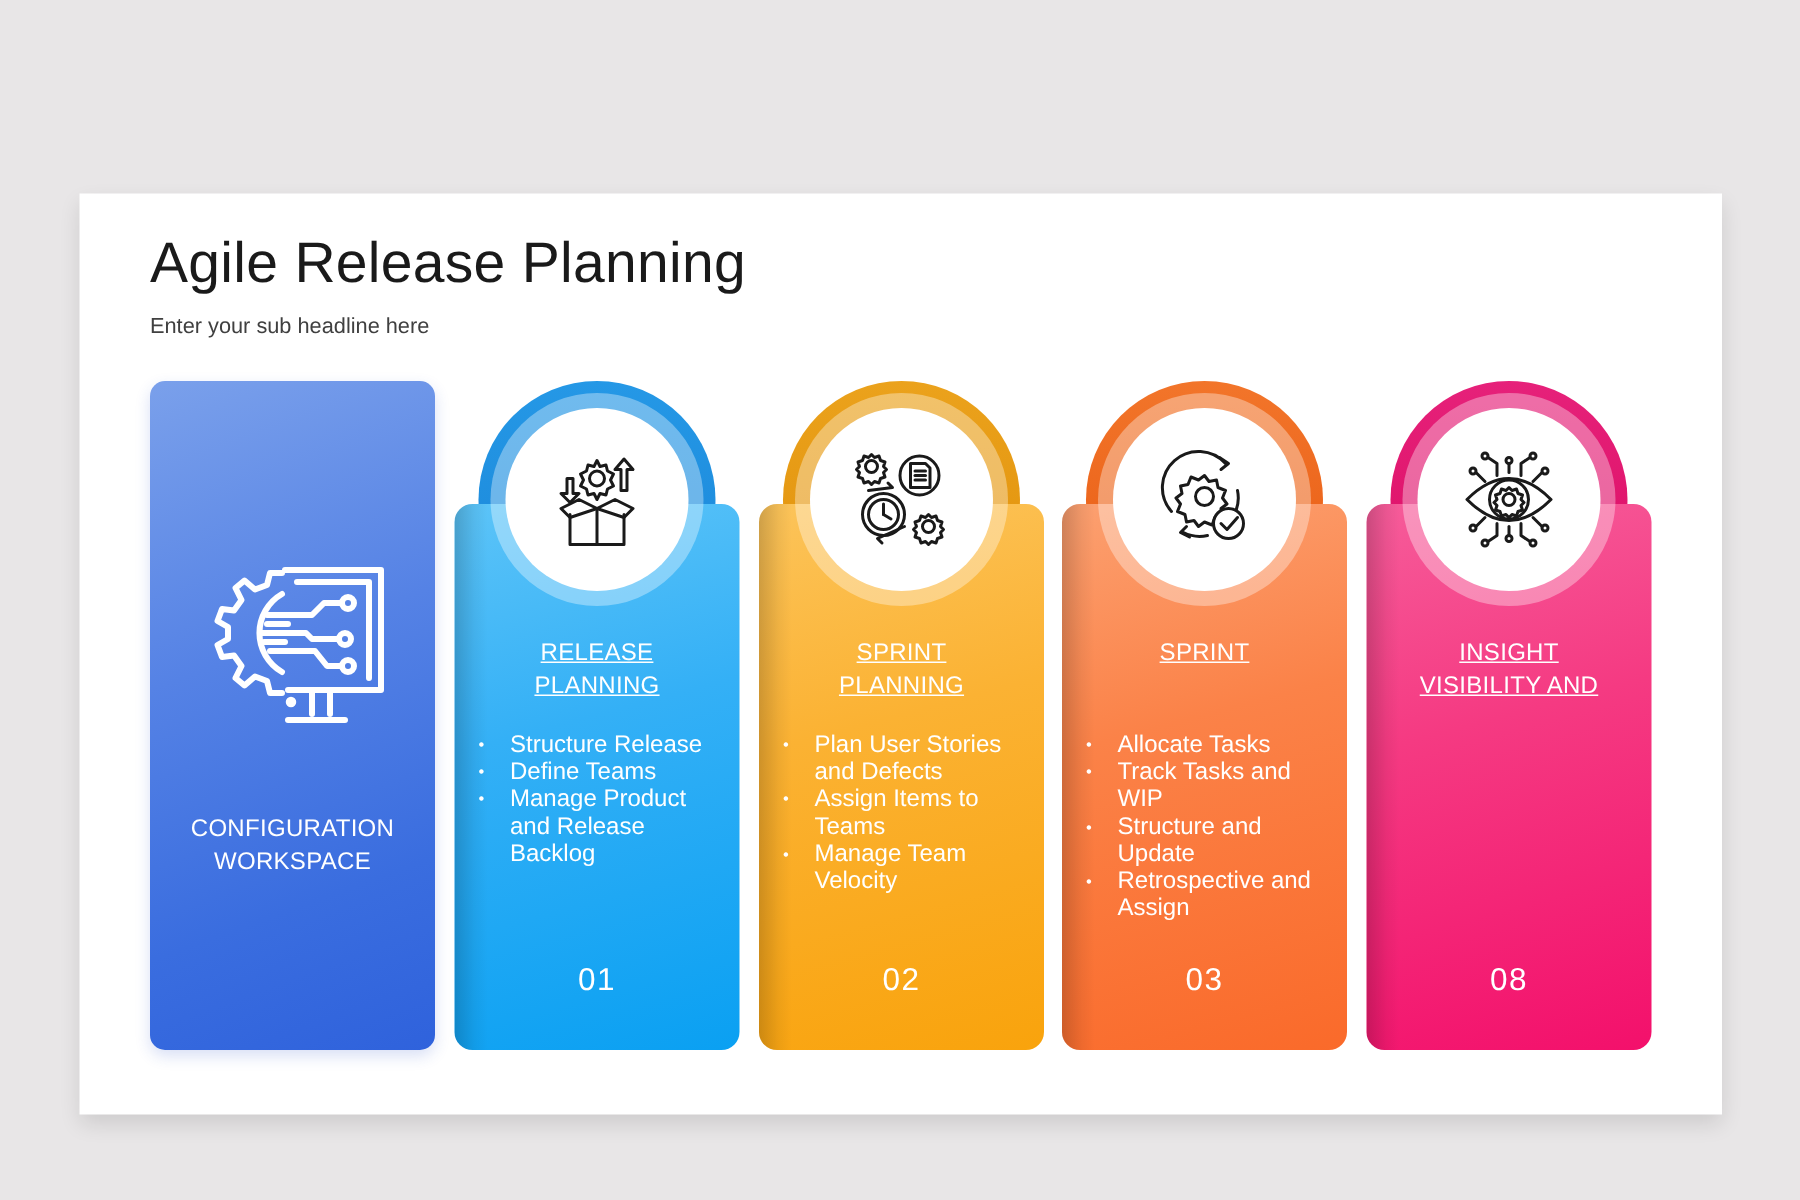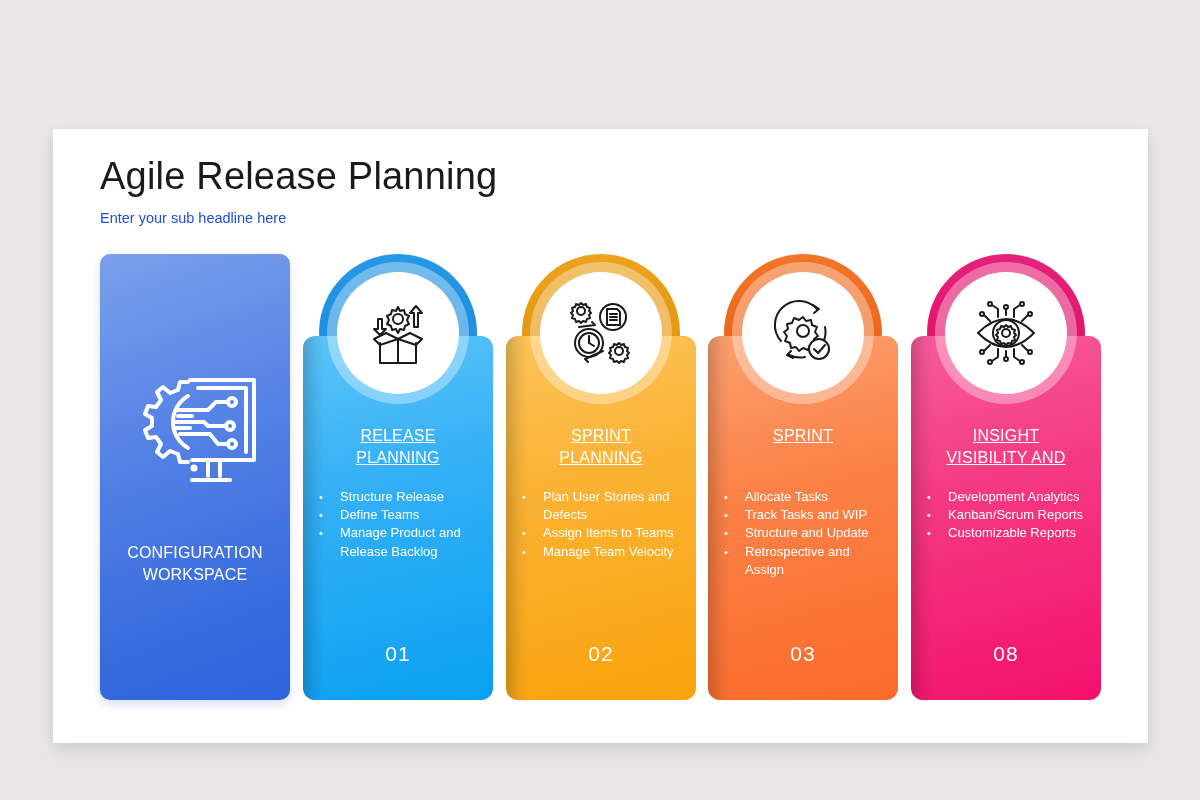--- a/index.html
+++ b/index.html
@@ -23,21 +23,21 @@
       left: 47px; top: 26px;
       font-size: 38px;
       color: #1a1a1a;
       font-weight: normal;
       letter-spacing: 0.2px;
     }
     .subtitle {
       position: absolute;
       left: 47px; top: 81px;
       font-size: 14.5px;
-      color: #1d4ed8;
+      color: #404040;
     }
     .ws-card {
       position: absolute;
       left: 47px; top: 125px;
       width: 190px; height: 446px;
       border-radius: 10px;
       background: linear-gradient(160deg, #7aa0eb 0%, #5582e5 40%, #3a6ddf 75%, #2f62dc 100%);
       box-shadow: 0 4px 10px rgba(40,80,200,0.18);
     }
     .ws-icon {
@@ -102,21 +102,21 @@
       line-height: 22px;
       letter-spacing: 0.2px;
       text-decoration: underline;
     }
     .step-list {
       position: absolute;
       left: 16px; top: 234px;
       width: 166px;
       list-style: none;
       color: #fff;
-      font-size: 13px;
+      font-size: 16px;
       line-height: 18.2px;
     }
     .step-list li {
       position: relative;
       padding-left: 21px;
     }
     .step-list li::before {
       content: "•";
       position: absolute;
       left: 0; top: 0;
@@ -298,20 +298,15 @@
             <circle cx="12" cy="55" r="2"></circle>
           <path d="M52 48 L58 54"></path>
             <circle cx="60" cy="55" r="2"></circle>
         </svg>
       </div>
     </div>
     <div class="step-title">
       <div>INSIGHT</div>
       <div>VISIBILITY AND</div>
     </div>
-    <ul class="step-list">
-      <li>Development Analytics</li>
-      <li>Kanban/Scrum Reports</li>
-      <li>Customizable Reports</li>
-    </ul>
     <div class="step-num">08</div>
   </div>
 </div>
 
 </body></html>

